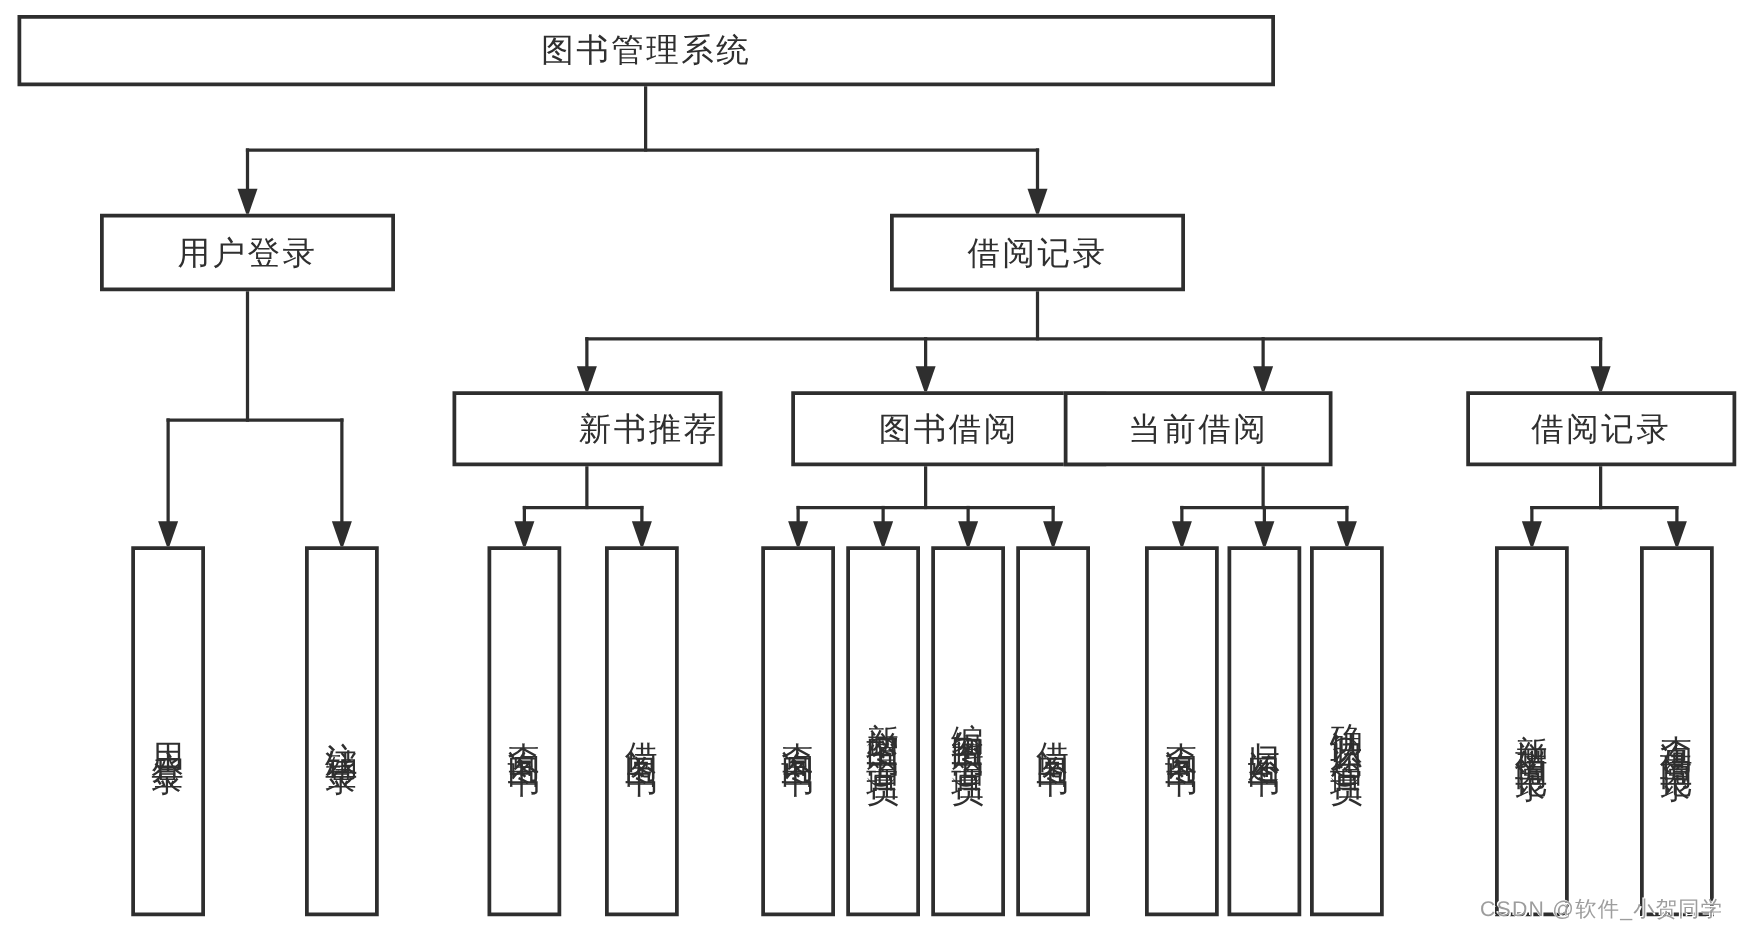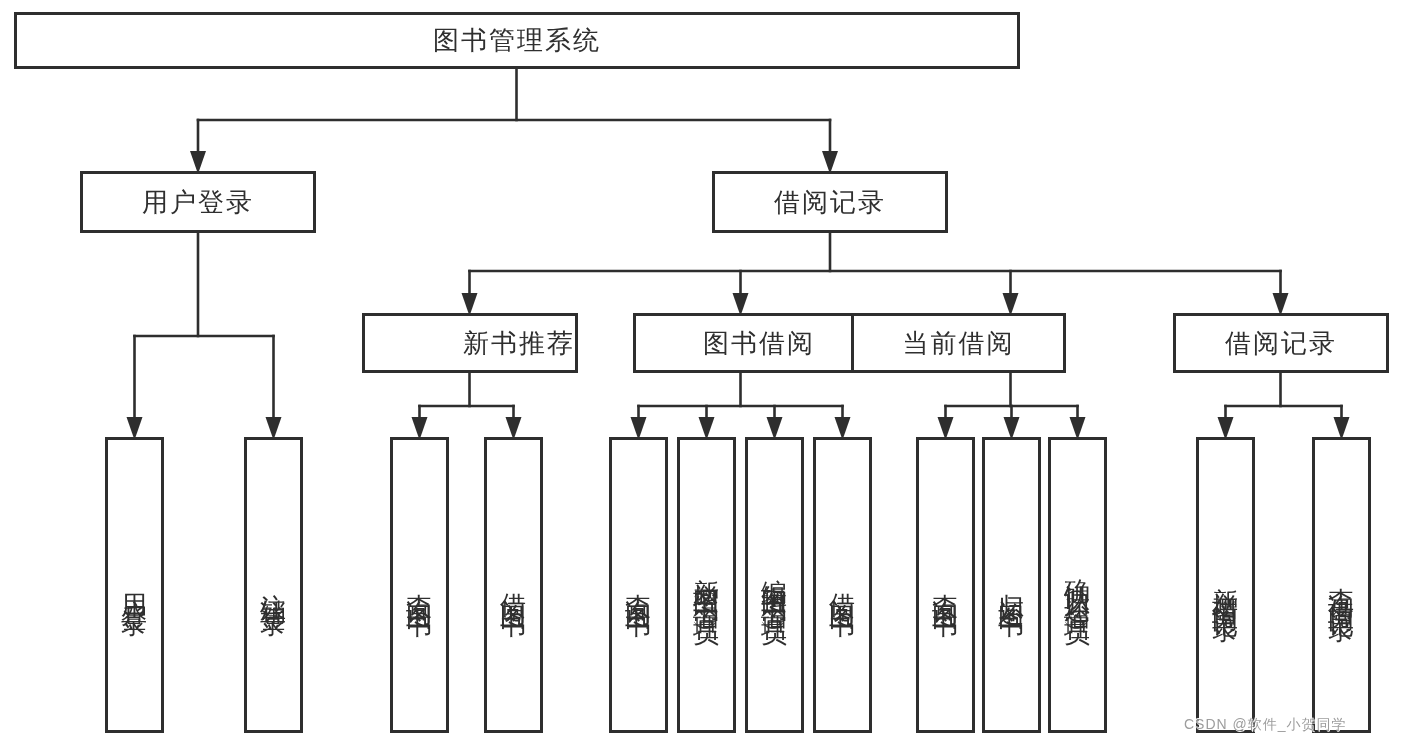--- a/index.html
+++ b/index.html
@@ -41,21 +41,21 @@
   .node-v {
     writing-mode: vertical-rl;
   }
   .node-v .node-label {
     letter-spacing: 6px;
     line-height: 1;
   }
   #watermark {
     position: absolute;
     z-index: 3;
-    font-size: 14px;
+    font-size: 17px;
     letter-spacing: 1px;
     white-space: nowrap;
     text-shadow: 1px 1px 0 #ffffff, -1px -1px 0 #ffffff;
   }
 </style>
 </head>
 <body>
 
 <div id="canvas">
   <svg id="edges" width="1405" height="747">

